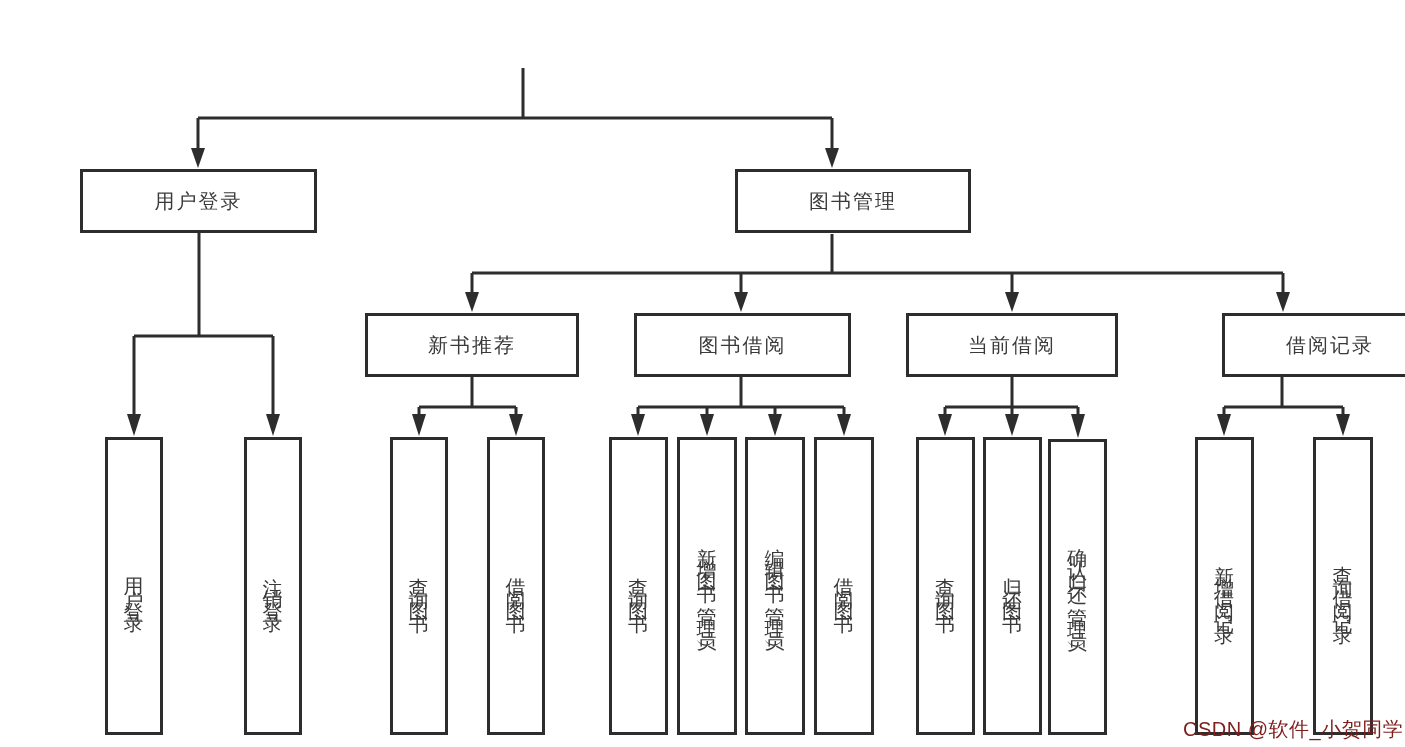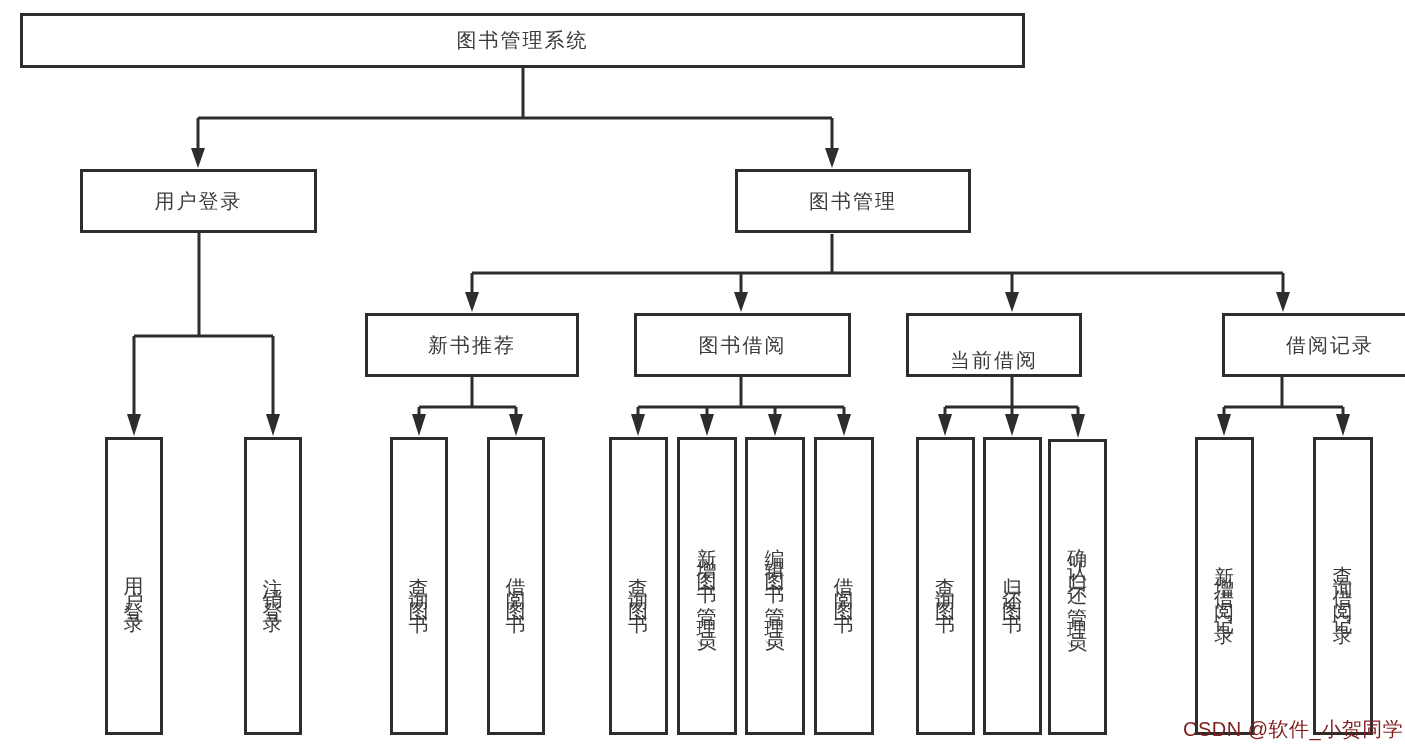--- a/index.html
+++ b/index.html
@@ -102,38 +102,35 @@
 
       <polygon points="938,414 952,414 945,436"></polygon>
       <polygon points="1005,414 1019,414 1012,436"></polygon>
       <polygon points="1071,414 1085,414 1078,438"></polygon>
 
       <polygon points="1217,414 1231,414 1224,436"></polygon>
       <polygon points="1336,414 1350,414 1343,436"></polygon>
     </g>
   </svg>
 
-  <div class="node h-node" style="left:20px; top:13px; width:1005px; height:55px;">
-    <span>图书管理系统</span>
-  </div>
 
   <div class="node h-node" style="left:80px; top:169px; width:237px; height:64px;">
     <span>用户登录</span>
   </div>
   <div class="node h-node" style="left:714px; top:169px; width:236px; height:64px;margin-left:21px;">
     <span>图书管理</span>
   </div>
 
   <div class="node h-node" style="left:365px; top:313px; width:214px; height:64px;">
     <span>新书推荐</span>
   </div>
   <div class="node h-node" style="left:634px; top:313px; width:217px; height:64px;">
     <span>图书借阅</span>
   </div>
-  <div class="node h-node" style="left:906px; top:313px; width:176px; height:64px;align-items:flex-end;">
+  <div class="node h-node" style="left:906px; top:313px; width:212px; height:64px;">
     <span>当前借阅</span>
   </div>
   <div class="node h-node" style="left:1222px; top:313px; width:216px; height:64px;">
     <span>借阅记录</span>
   </div>
 
   <div class="node v-node" style="left:105px; top:437px; width:58px; height:298px;">
     <span class="vtext">用户登录</span>
   </div>
   <div class="node v-node" style="left:244px; top:437px; width:58px; height:298px;">

